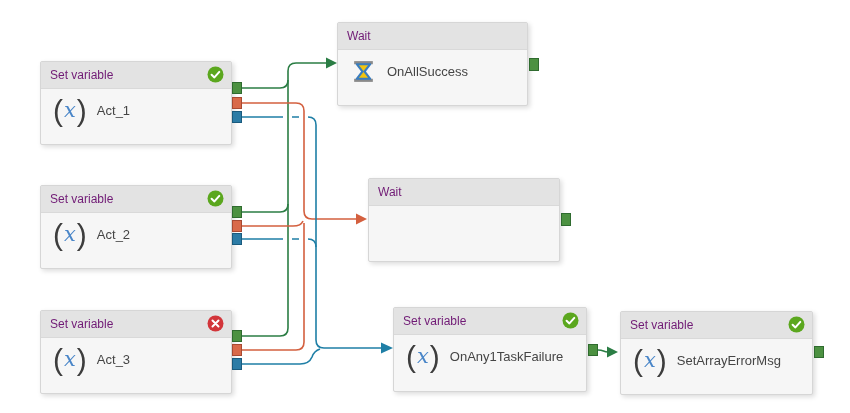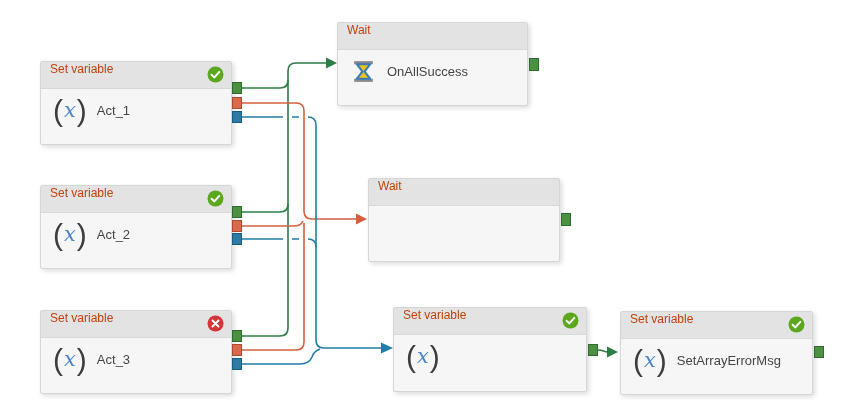--- a/index.html
+++ b/index.html
@@ -10,21 +10,21 @@
   .wire-success { stroke:#2b7d44; }
   .wire-failure { stroke:#d4603f; }
   .wire-completion { stroke:#1f7fa6; }
   .head-success { fill:#2b7d44; }
   .head-failure { fill:#d4603f; }
   .head-completion { fill:#1f7fa6; }
 
   .node { position:absolute; background:#f6f6f6; border:1px solid #d6d6d6; border-radius:2px;
           box-shadow:2px 2px 5px rgba(0,0,0,.14); box-sizing:border-box; }
   .hdr { height:26px; background:#e3e3e3; border-bottom:1px solid #d9d9d9; display:flex;
-         align-items:flex-start; padding:0 9px; font-size:12px; color:#c2410c; position:relative; }
+         align-items:center; padding:0 9px; font-size:12px; color:#701a75; position:relative; }
   .badge { position:absolute; right:7px; top:4px; width:17px; height:17px; }
   .body { height:43px; display:flex; align-items:center; padding:0 12px; font-size:13px; color:#454545; }
   .node-label { margin-left:10px; white-space:nowrap; }
 
   .sv-icon { display:inline-flex; align-items:center; line-height:1; }
   .sv-paren { font-family:"Liberation Sans", sans-serif; font-size:30px; font-weight:300; color:#3d3d3d; }
   .sv-x { font-family:"DejaVu Serif", serif; font-style:italic; font-size:21px; color:#4a86c8; padding:0 1px; }
 
   .port { position:absolute; box-sizing:border-box; }
   .port-success { background:#4c9141; border:1px solid #2f6b2f; }
@@ -138,20 +138,21 @@
         <circle cx="8.5" cy="8.5" r="8" fill="#5ba71e"></circle>
         <path d="M4.6 8.8 L7.4 11.4 L12.3 5.9" stroke="#fff" stroke-width="2" fill="none" stroke-linecap="round" stroke-linejoin="round"></path>
       </svg>
     </div>
     <div class="body">
       <span class="sv-icon">
         <span class="sv-paren">(</span>
         <span class="sv-x">x</span>
         <span class="sv-paren">)</span>
       </span>
+      <span class="node-label">OnAny1TaskFailure</span>
     </div>
   </div>
 
   <div class="node" style="left:620px;top:311px;width:193px;height:84px">
     <div class="hdr">
       <span>Set variable</span>
       <svg class="badge" viewBox="0 0 17 17">
         <circle cx="8.5" cy="8.5" r="8" fill="#5ba71e"></circle>
         <path d="M4.6 8.8 L7.4 11.4 L12.3 5.9" stroke="#fff" stroke-width="2" fill="none" stroke-linecap="round" stroke-linejoin="round"></path>
       </svg>

